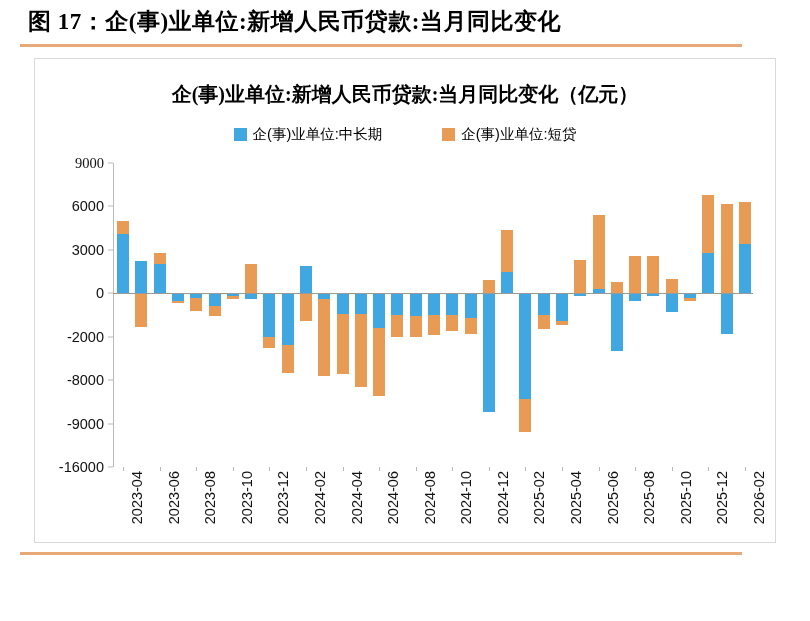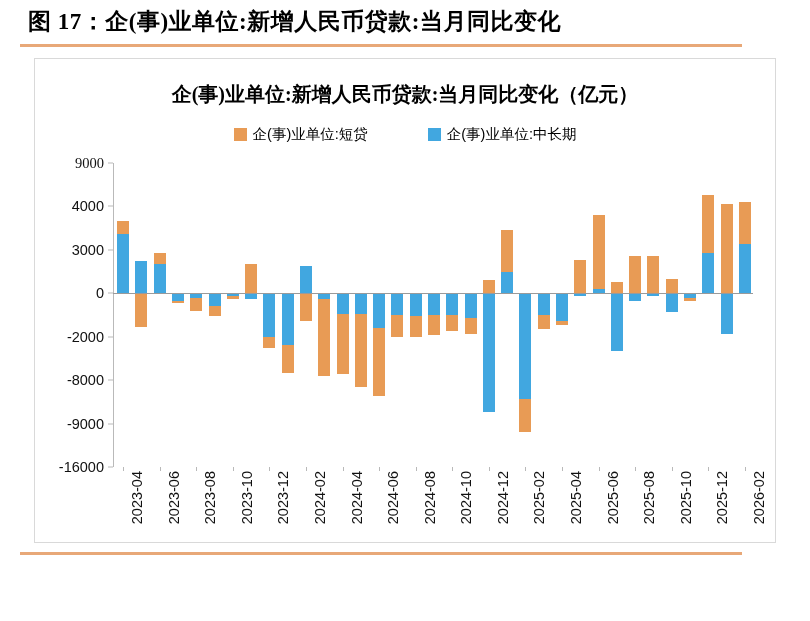--- a/index.html
+++ b/index.html
@@ -109,26 +109,26 @@
 
 <div id="page">
 
   <div class="fig-title">图 17：企(事)业单位:新增人民币贷款:当月同比变化</div>
   <div class="rule-top"></div>
 
   <div class="chart-box">
     <div class="chart-title">企(事)业单位:新增人民币贷款:当月同比变化（亿元）</div>
     <div class="legend" id="legend">
         <div class="legend-item">
+          <span class="swatch" style="background: rgb(65, 167, 224);"></span>
+          <span>企(事)业单位:中长期</span>
+        </div>
+        <div class="legend-item">
           <span class="swatch" style="background: rgb(232, 155, 85);"></span>
           <span>企(事)业单位:短贷</span>
-        </div>
-        <div class="legend-item">
-          <span class="swatch" style="background: rgb(65, 167, 224);"></span>
-          <span>企(事)业单位:中长期</span>
         </div>
       </div>
     <div class="plot" id="plot">
       <div class="axis-y-line"></div>
       <div class="bars" id="bars">
           <div class="bar-col" style="left: 3.10857px; width: 12.0686px;">
             <div class="seg mlt" style="top: 70.9333px; height: 59.3524px;"></div>
             <div class="seg st" style="top: 57.9048px; height: 13.0286px;"></div>
           </div>
           <div class="bar-col" style="left: 21.3943px; width: 12.0686px;">
@@ -264,21 +264,21 @@
             <div class="seg st" style="top: 40.5333px; height: 89.7524px;"></div>
           </div>
           <div class="bar-col" style="left: 624.823px; width: 12.0686px;">
             <div class="seg mlt" style="top: 81.0667px; height: 49.219px;"></div>
             <div class="seg st" style="top: 39.0857px; height: 41.981px;"></div>
           </div>
         </div>
     <div class="zero-line" style="top: 130.286px;"></div>
         <div class="ytick" style="top: 0px; font-family: Liberation Serif, serif;">9000</div>
         <div class="ytick-mark" style="top: 0px;"></div>
-        <div class="ytick" style="top: 43.4286px;">4000</div>
+        <div class="ytick" style="top: 43.4286px;">6000</div>
         <div class="ytick-mark" style="top: 43.4286px;"></div>
         <div class="ytick" style="top: 86.8571px;">3000</div>
         <div class="ytick-mark" style="top: 86.8571px;"></div>
         <div class="ytick" style="top: 130.286px;">0</div>
         <div class="ytick-mark" style="top: 130.286px;"></div>
         <div class="ytick" style="top: 173.714px;">-2000</div>
         <div class="ytick-mark" style="top: 173.714px;"></div>
         <div class="ytick" style="top: 217.143px;">-8000</div>
         <div class="ytick-mark" style="top: 217.143px;"></div>
         <div class="ytick" style="top: 260.571px;">-9000</div>

